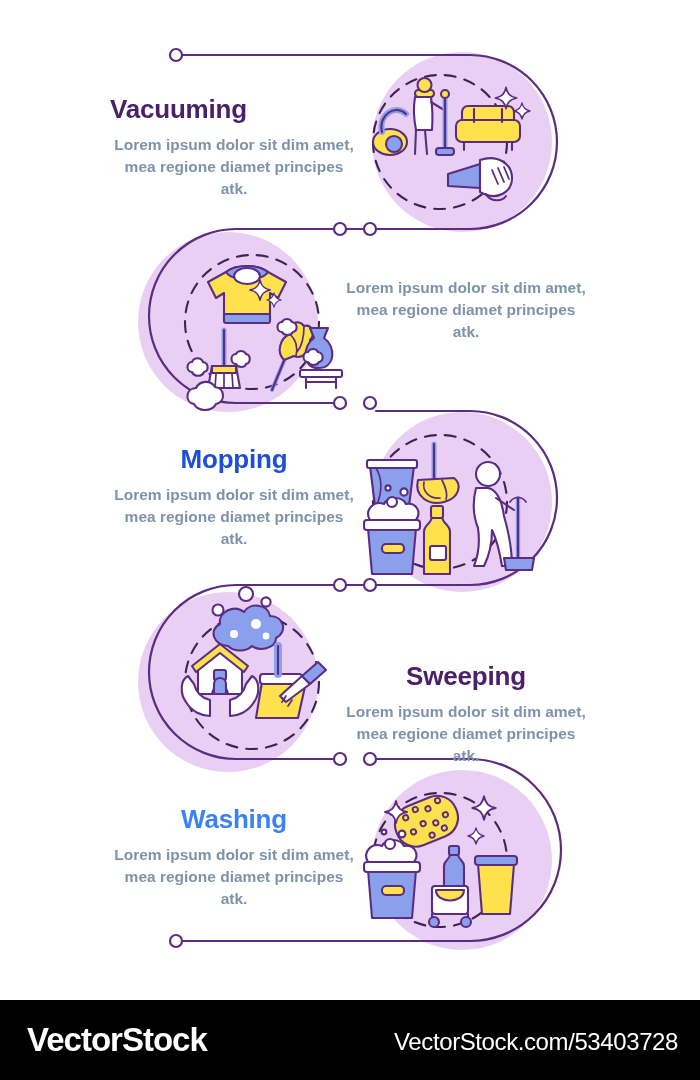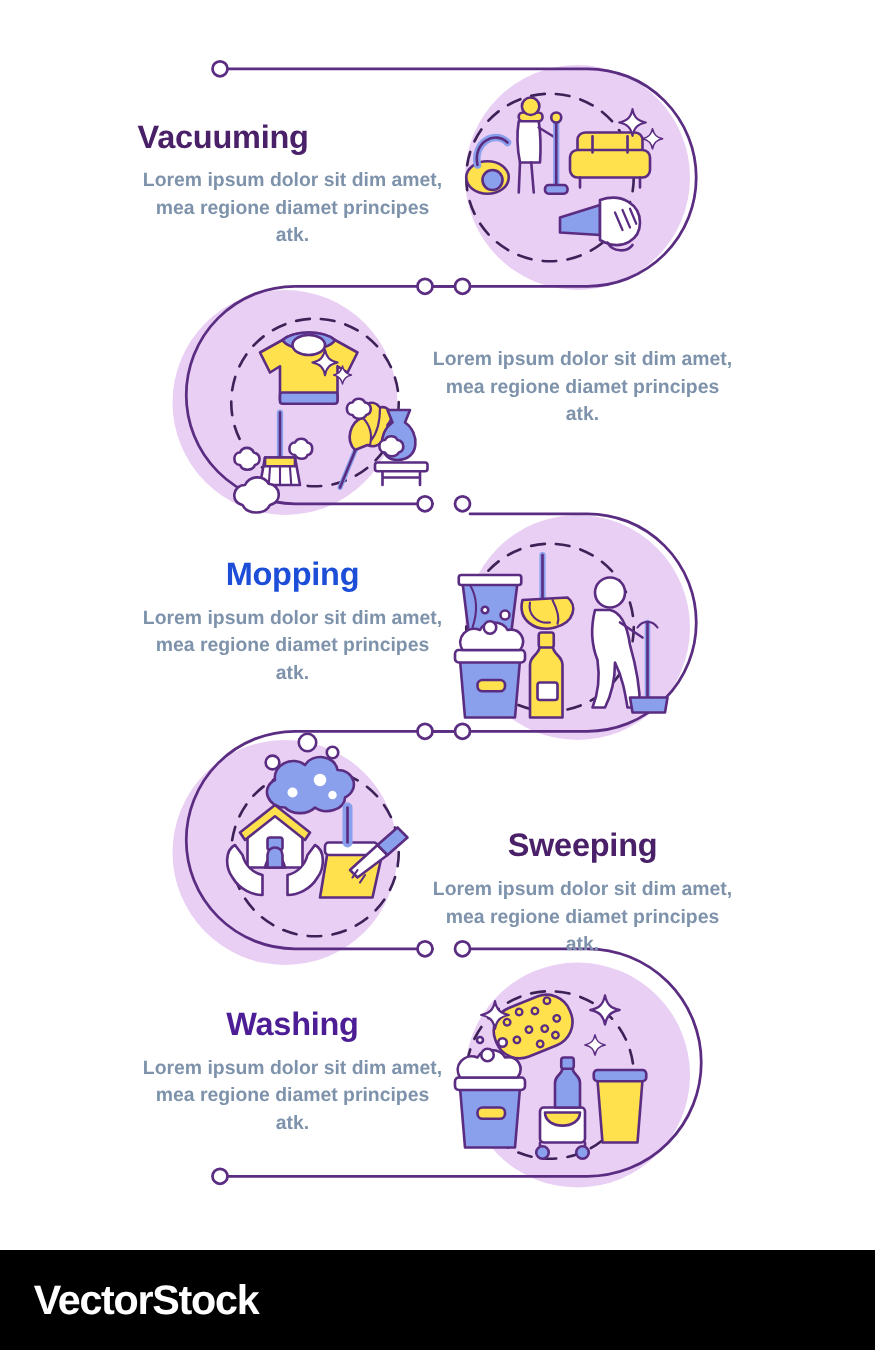--- a/index.html
+++ b/index.html
@@ -315,21 +315,22 @@
     <div class="step-title" style="text-align: center; color: #1d4ed8;">Mopping</div>
     <div class="step-body" style="color: rgb(126, 147, 171);">Lorem ipsum dolor sit dim amet, mea regione diamet principes atk.</div>
   </div>
 
   <div class="step-text align-right" style="left:342px;top:630px;width:248px;margin-top:32px;">
     <div class="step-title" style="text-align: center; color: rgb(74, 32, 105);">Sweeping</div>
     <div class="step-body" style="color: rgb(126, 147, 171);">Lorem ipsum dolor sit dim amet, mea regione diamet principes atk.</div>
   </div>
 
   <div class="step-text align-left" style="left:110px;top:805px;width:248px;">
-    <div class="step-title" style="text-align: center; color: #4c1d95;">Washing</div>
+    <div class="step-title" style="text-align: center; color: #3b82f6;">Washing</div>
     <div class="step-body" style="color: rgb(126, 147, 171);">Lorem ipsum dolor sit dim amet, mea regione diamet principes atk.</div>
   </div>
 
   <div id="footer" style="background: rgb(0, 0, 0);">
     <div class="brand" style="color: rgb(255, 255, 255);">VectorStock</div>
+    <div class="url" style="color: rgb(255, 255, 255);">VectorStock.com/53403728</div>
   </div>
 
 </div>
 
 </body></html>

